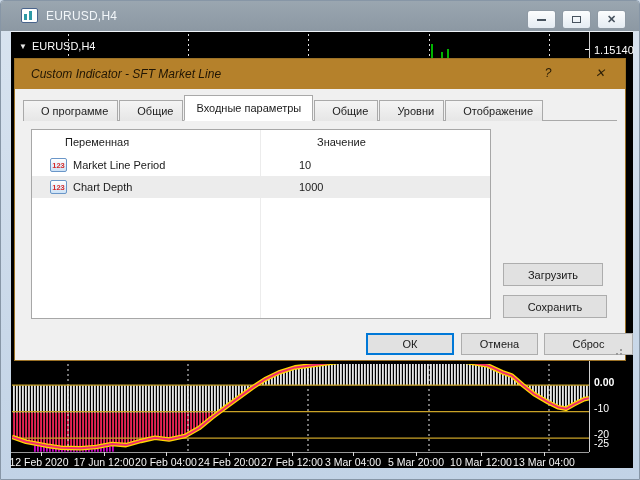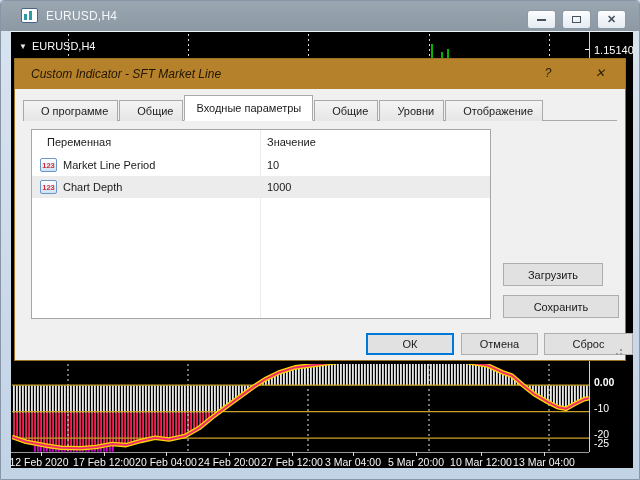--- a/index.html
+++ b/index.html
@@ -45,32 +45,32 @@
 
   .tabbar { position:absolute; left:8px; top:38px; right:8px; height:24px; border-bottom:1px solid #a9a9a9; display:flex; align-items:flex-end; }
   .tab { font-size:11px; color:#1c1c1c; background:linear-gradient(#f4f4f4,#e6e6e6); border:1px solid #a9a9a9; border-bottom:none; padding:4px 9px 4px 17px; margin-right:1px; margin-bottom:-1px; }
   .tab.active { background:#fff; padding:6px 11px 6px 11px; position:relative; z-index:2; border-bottom:1px solid #fff; }
 
   .ptable { position:absolute; left:16px; top:70px; width:460px; height:190px; background:#fff; border:1px solid #a7a7a7; font-size:11px; color:#1a1a1a; }
   .ptable .coldiv { position:absolute; left:228px; top:0; bottom:0; width:1px; background:#ececec; }
   .prow { position:relative; display:flex; align-items:center; height:22px; }
   .prow.header { height:24px; }
   .prow.shaded { background:#ececec; }
-  .pcell-name { width:228px; display:flex; align-items:center; gap:6px; padding-left:8px; }
-  .prow.header .pcell-name { padding-left:15px; }
-  .pcell-value { flex:1; display:flex; align-items:center; gap:4px; padding-left:7px; }
+  .pcell-name { width:228px; display:flex; align-items:center; gap:6px; padding-left:18px; }
+  .prow.header .pcell-name { padding-left:15px;margin-left:18px; }
+  .pcell-value { flex:1; display:flex; align-items:center; gap:4px; padding-left:7px;margin-left:32px; }
   .icon-num { width:17px; height:14px; border:1px solid #6a96c8; border-radius:2px; background:linear-gradient(#ffffff,#cde2f6); color:#d42a2a; font-size:7.5px; font-weight:bold; display:flex; align-items:center; justify-content:center; letter-spacing:0; }
   .icon-color { position:relative; width:17px; height:14px; border:1px solid #8a98a8; border-radius:2px; background:#fff; }
   .icon-color::before { content:""; position:absolute; left:3px; top:4px; width:9px; height:4px; background:#ffb400; border-radius:1px; }
   .icon-color::after  { content:""; position:absolute; left:3px; top:9px; width:9px; height:2px; background:#e04a3a; }
   .swatch { width:13px; height:13px; background:#FFD700; border:1px solid #7a7a7a; }
 
   .btn { position:absolute; height:23px; background:#e1e1e1; border:1px solid #adadad; font-family:"Liberation Sans",sans-serif; font-size:11px; color:#1a1a1a; display:flex; align-items:center; justify-content:center; }
   .btn-load { left:488px; top:204px; width:100px; }
-  .btn-save { left:488px; top:236px; width:116px; }
+  .btn-save { left:488px; top:236px; width:104px; }
   .btn-ok     { left:351px; top:274px; width:88px; height:22px; border:1px solid #0078d7; box-shadow:inset 0 0 0 1px #0078d7; }
   .btn-cancel { left:446px; top:274px; width:77px; height:22px; }
   .btn-reset  { left:529px; top:274px; width:89px; height:22px; }
   .grip { position:absolute; right:3px; bottom:3px; width:8px; height:8px;
           background:radial-gradient(circle at 7px 1px,#9a9a9a 1px,transparent 1.2px),
                      radial-gradient(circle at 7px 5px,#9a9a9a 1px,transparent 1.2px),
                      radial-gradient(circle at 3px 5px,#9a9a9a 1px,transparent 1.2px); }
 </style>
 </head>
 <body>
@@ -418,21 +418,21 @@
     <div class="date-tick" style="left:93px"></div>
     <div class="date-tick" style="left:155px"></div>
     <div class="date-tick" style="left:218px"></div>
     <div class="date-tick" style="left:281px"></div>
     <div class="date-tick" style="left:342px"></div>
     <div class="date-tick" style="left:405px"></div>
     <div class="date-tick" style="left:470px"></div>
     <div class="date-tick" style="left:533px"></div>
 
     <div class="date-label" style="left:28px">12 Feb 2020</div>
-    <div class="date-label" style="left:93px">17 Feb 12:00</div>
+    <div class="date-label" style="left:93px">17 Jun 12:00</div>
     <div class="date-label" style="left:155px">20 Feb 04:00</div>
     <div class="date-label" style="left:218px">24 Feb 20:00</div>
     <div class="date-label" style="left:281px">27 Feb 12:00</div>
     <div class="date-label" style="left:342px">3 Mar 04:00</div>
     <div class="date-label" style="left:405px">5 Mar 20:00</div>
     <div class="date-label" style="left:470px">10 Mar 12:00</div>
     <div class="date-label" style="left:533px">13 Mar 04:00</div>
   </div>
 </div>
 

